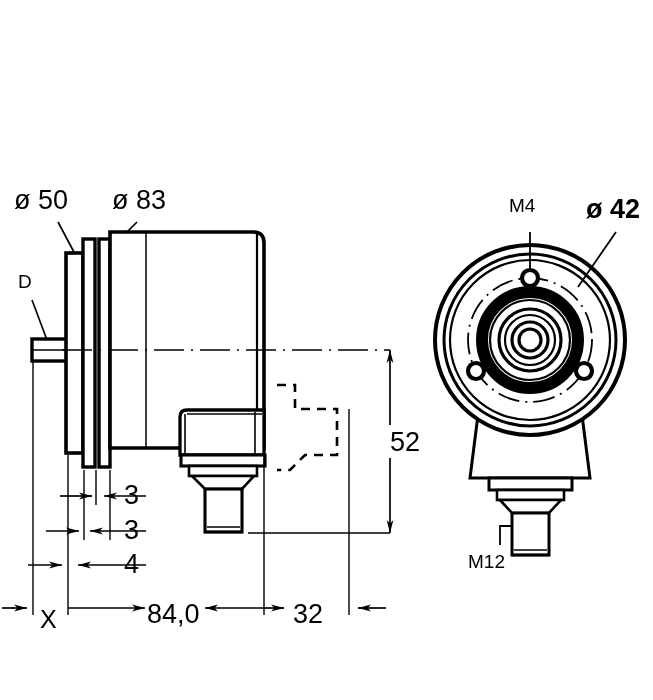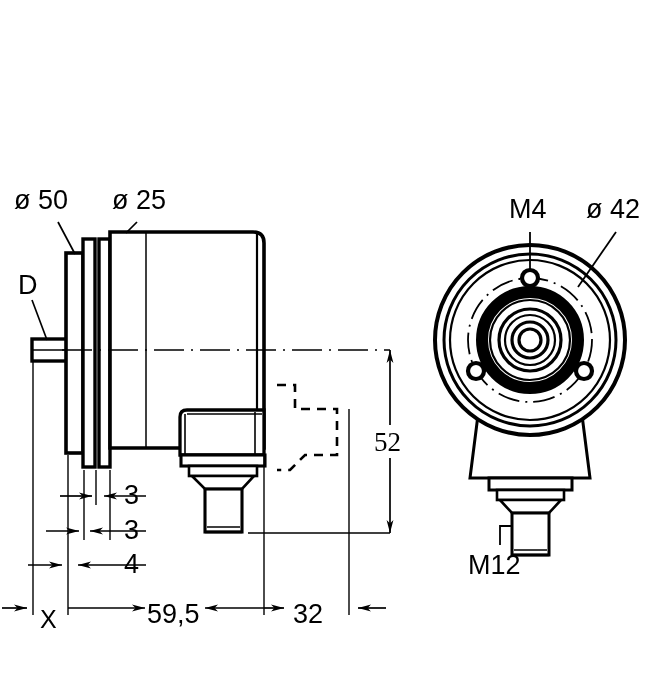--- a/index.html
+++ b/index.html
@@ -26,21 +26,21 @@
   .lbl {
     position: absolute;
     font-family: "Liberation Sans", sans-serif;
     color: #000000;
     white-space: nowrap;
     line-height: 1;
     user-select: none;
   }
   .lbl-dim { font-size: 27px; }
   .lbl-dia { font-size: 27px; }
-  .lbl-note { font-size: 27px; }
+  .lbl-note { font-size: 19px; }
   .lbl-x { font-size: 25px; }
 </style>
 </head>
 <body>
 
 <div id="page">
 
   <svg id="drawing" viewBox="0 0 653 700" xmlns="http://www.w3.org/2000/svg">
 
     <defs>
@@ -212,37 +212,37 @@
         <g>
           <path d="M500,545 L500,526 L512,526" stroke-width="1.8" fill="none"></path>
         </g>
       </g>
 
     </g>
   </svg>
 
   <div class="lbl lbl-dia" style="left:14px; top:187px;">ø 50</div>
 
-  <div class="lbl lbl-dia" style="left:112px; top:187px;">ø 25</div>
+  <div class="lbl lbl-dia" style="left:112px; top:187px;">ø 83</div>
 
   <div class="lbl lbl-note" style="left:18px; top:272px;">D</div>
 
   <div class="lbl lbl-dim" style="left:124px; top:482px;">3</div>
 
   <div class="lbl lbl-dim" style="left:124px; top:517px;">3</div>
 
   <div class="lbl lbl-dim" style="left:124px; top:551px;">4</div>
 
   <div class="lbl lbl-x" style="left:40px; top:607px;">X</div>
 
-  <div class="lbl lbl-dim" style="left:147px; top:601px;">59,5</div>
+  <div class="lbl lbl-dim" style="left:147px; top:601px;">84,0</div>
 
   <div class="lbl lbl-dim" style="left:293px; top:601px;">32</div>
 
-  <div class="lbl lbl-dim" style="left:374px; top:429px;font-family:Liberation Serif, serif;">52</div>
+  <div class="lbl lbl-dim" style="left:390px; top:429px;">52</div>
 
   <div class="lbl lbl-note" style="left:509px; top:196px;">M4</div>
 
-  <div class="lbl lbl-dia" style="left:586px; top:196px;">ø 42</div>
+  <div class="lbl lbl-dia" style="left:586px; top:196px;font-weight:bold;">ø 42</div>
 
   <div class="lbl lbl-note" style="left:468px; top:552px;text-align:right;">M12</div>
 
 </div>
 
 </body></html>

